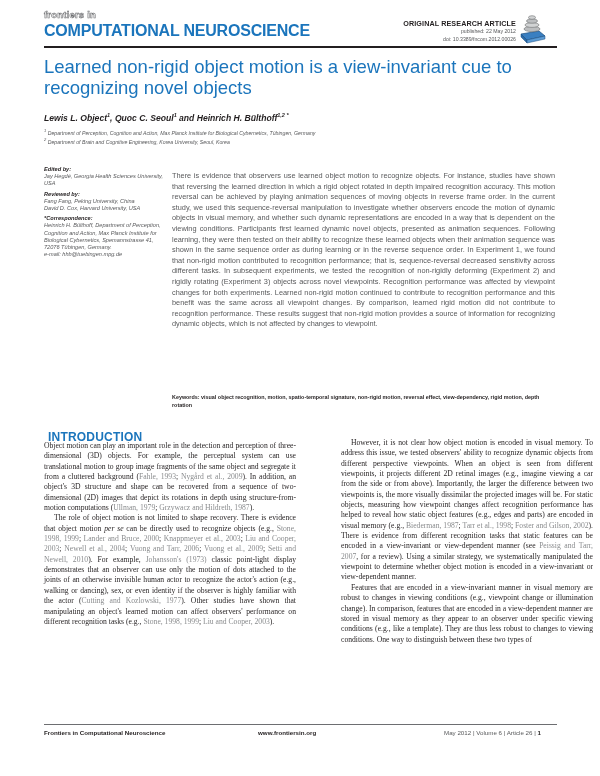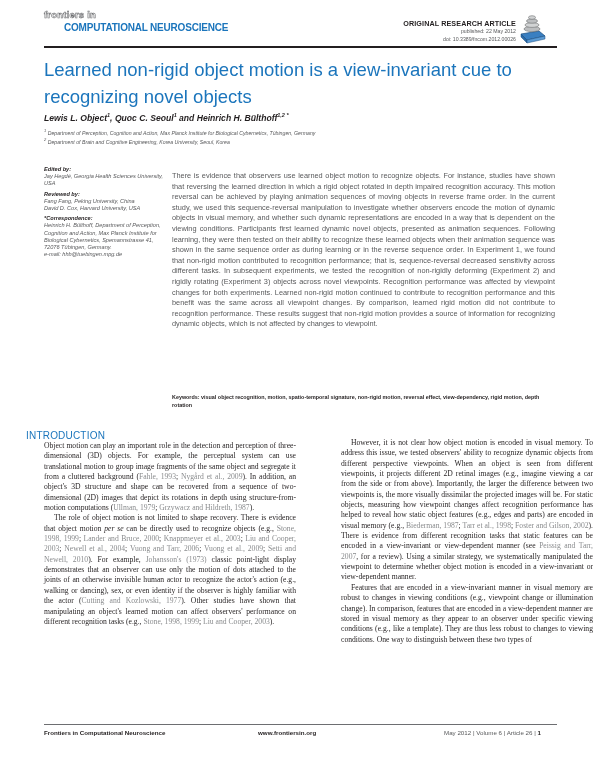--- a/index.html
+++ b/index.html
@@ -4,49 +4,49 @@
 <style>
   html, body { margin: 0; padding: 0; background: #ffffff; }
   body { width: 600px; height: 776px; position: relative; overflow: hidden; color: #231f20; }
   .abs { position: absolute; }
   .sans { font-family: "Liberation Sans", sans-serif; }
   .serif { font-family: "Liberation Serif", serif; }
 
   
   .logo-small { left: 44px; top: 9px; font-size: 9.5px; color: #ffffff; font-weight: bold; letter-spacing: 0.2px;
     -webkit-text-stroke: 0.6px #6d6e71; }
-  .logo-big { left: 44px; top: 22px; font-size: 10px; font-weight: bold; color: #1b75bc; letter-spacing: -0.2px; margin-left: 20px; }
+  .logo-big { left: 44px; top: 22px; font-size: 16px; font-weight: bold; color: #1b75bc; letter-spacing: -0.2px; }
   .hdr-rule { left: 44px; top: 46px; width: 513px; height: 1.5px; background: #231f20; }
   .art-type { right: 84px; top: 19px; font-size: 7.2px; font-weight: bold; color: #231f20; text-align: right; letter-spacing: 0.1px; }
   .art-pub { right: 84px; top: 28px; font-size: 5.2px; color: #58595b; text-align: right; }
   .art-doi { right: 84px; top: 35.5px; font-size: 5.2px; color: #58595b; text-align: right; }
   .journal-icon { left: 519px; top: 14px; width: 28px; height: 30px; }
 
   
-  .title { left: 44px; top: 56px; width: 520px; font-size: 18.5px; line-height: 27px; color: #1b75bc; }
+  .title { left: 44px; top: 56px; width: 520px; font-size: 18.5px; line-height: 21px; color: #1b75bc; }
   .authors { left: 44px; top: 112px; font-size: 8.6px; font-style: italic; font-weight: bold; color: #231f20; }
   .authors sup { font-size: 5.5px; }
   .aff { left: 44px; font-size: 5.2px; font-style: italic; color: #58595b; }
   .aff sup { font-size: 4px; }
 
   
   .side { left: 44px; top: 166px; width: 120px; font-size: 5.6px; line-height: 7.2px; color: #58595b; font-style: italic; }
   .side .h { font-weight: bold; color: #231f20; margin-top: 3px; }
   .side .h:first-child { margin-top: 0; }
 
   
   .abstract { left: 172px; top: 171px; width: 383px; font-size: 7.35px; line-height: 10.6px; color: #58595b; text-align: justify; }
   .keywords { left: 172px; top: 394px; width: 383px; font-size: 5.4px; line-height: 7.8px; color: #231f20; font-weight: bold; }
 
   
   .col { font-size: 7.65px; line-height: 10.35px; color: #231f20; text-align: justify; width: 252px; }
   .col p { margin: 0; }
   .col .ind { text-indent: 10px; }
   .cite { color: #8a8c8e; }
-  .intro-h { left: 26px; top: 430px; font-size: 10px; font-weight: normal; color: #1b75bc; letter-spacing: 0.2px; }
+  .intro-h { left: 48px; top: 430px; font-size: 12px; font-weight: bold; color: #1b75bc; letter-spacing: 0.2px; }
   .col-left { left: 44px; top: 441px; }
   .col-right { left: 303px; top: 438px; margin-left: 38px; }
 
   
   .ftr-rule { left: 44px; top: 724px; width: 513px; height: 0.8px; background: #6d6e71; }
   .ftr-left { left: 44px; top: 729px; font-size: 6.2px; font-weight: bold; color: #231f20; }
   .ftr-mid { left: 258px; top: 729px; font-size: 6.2px; font-weight: bold; color: #231f20; }
   .ftr-right { right: 59px; top: 729px; font-size: 6.2px; color: #58595b; }
   .ftr-right b { color: #231f20; }
 </style>

